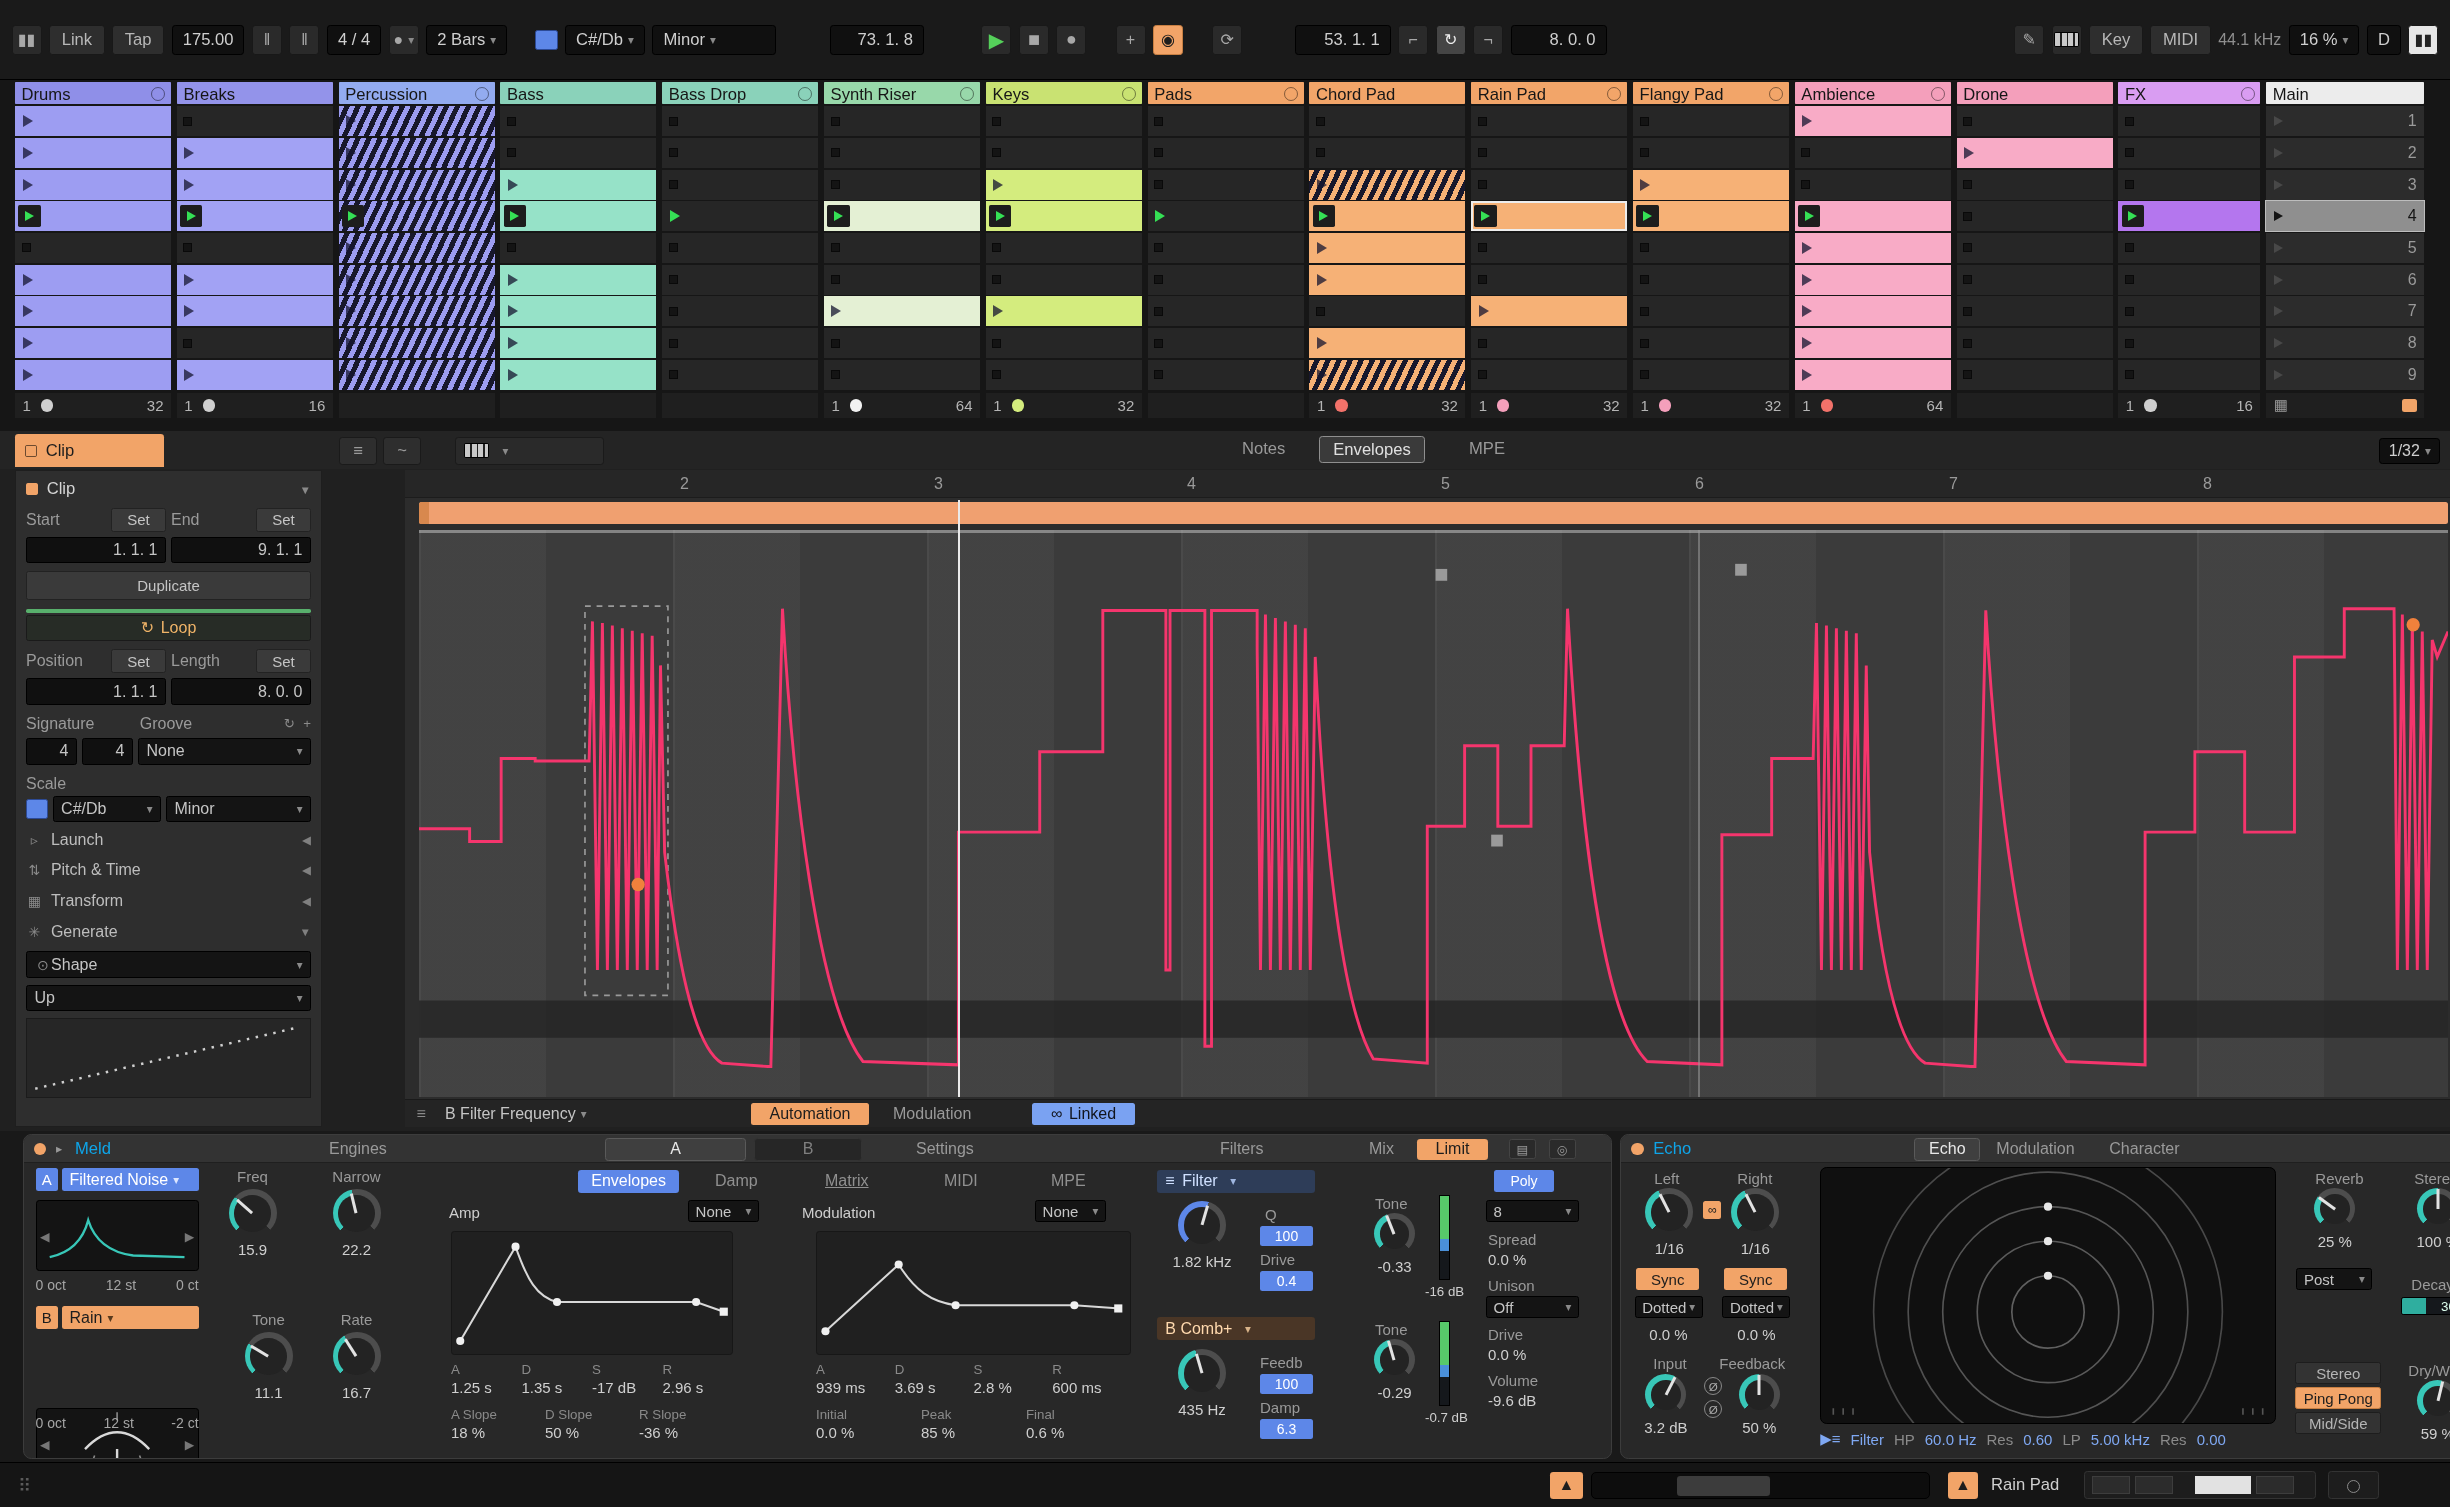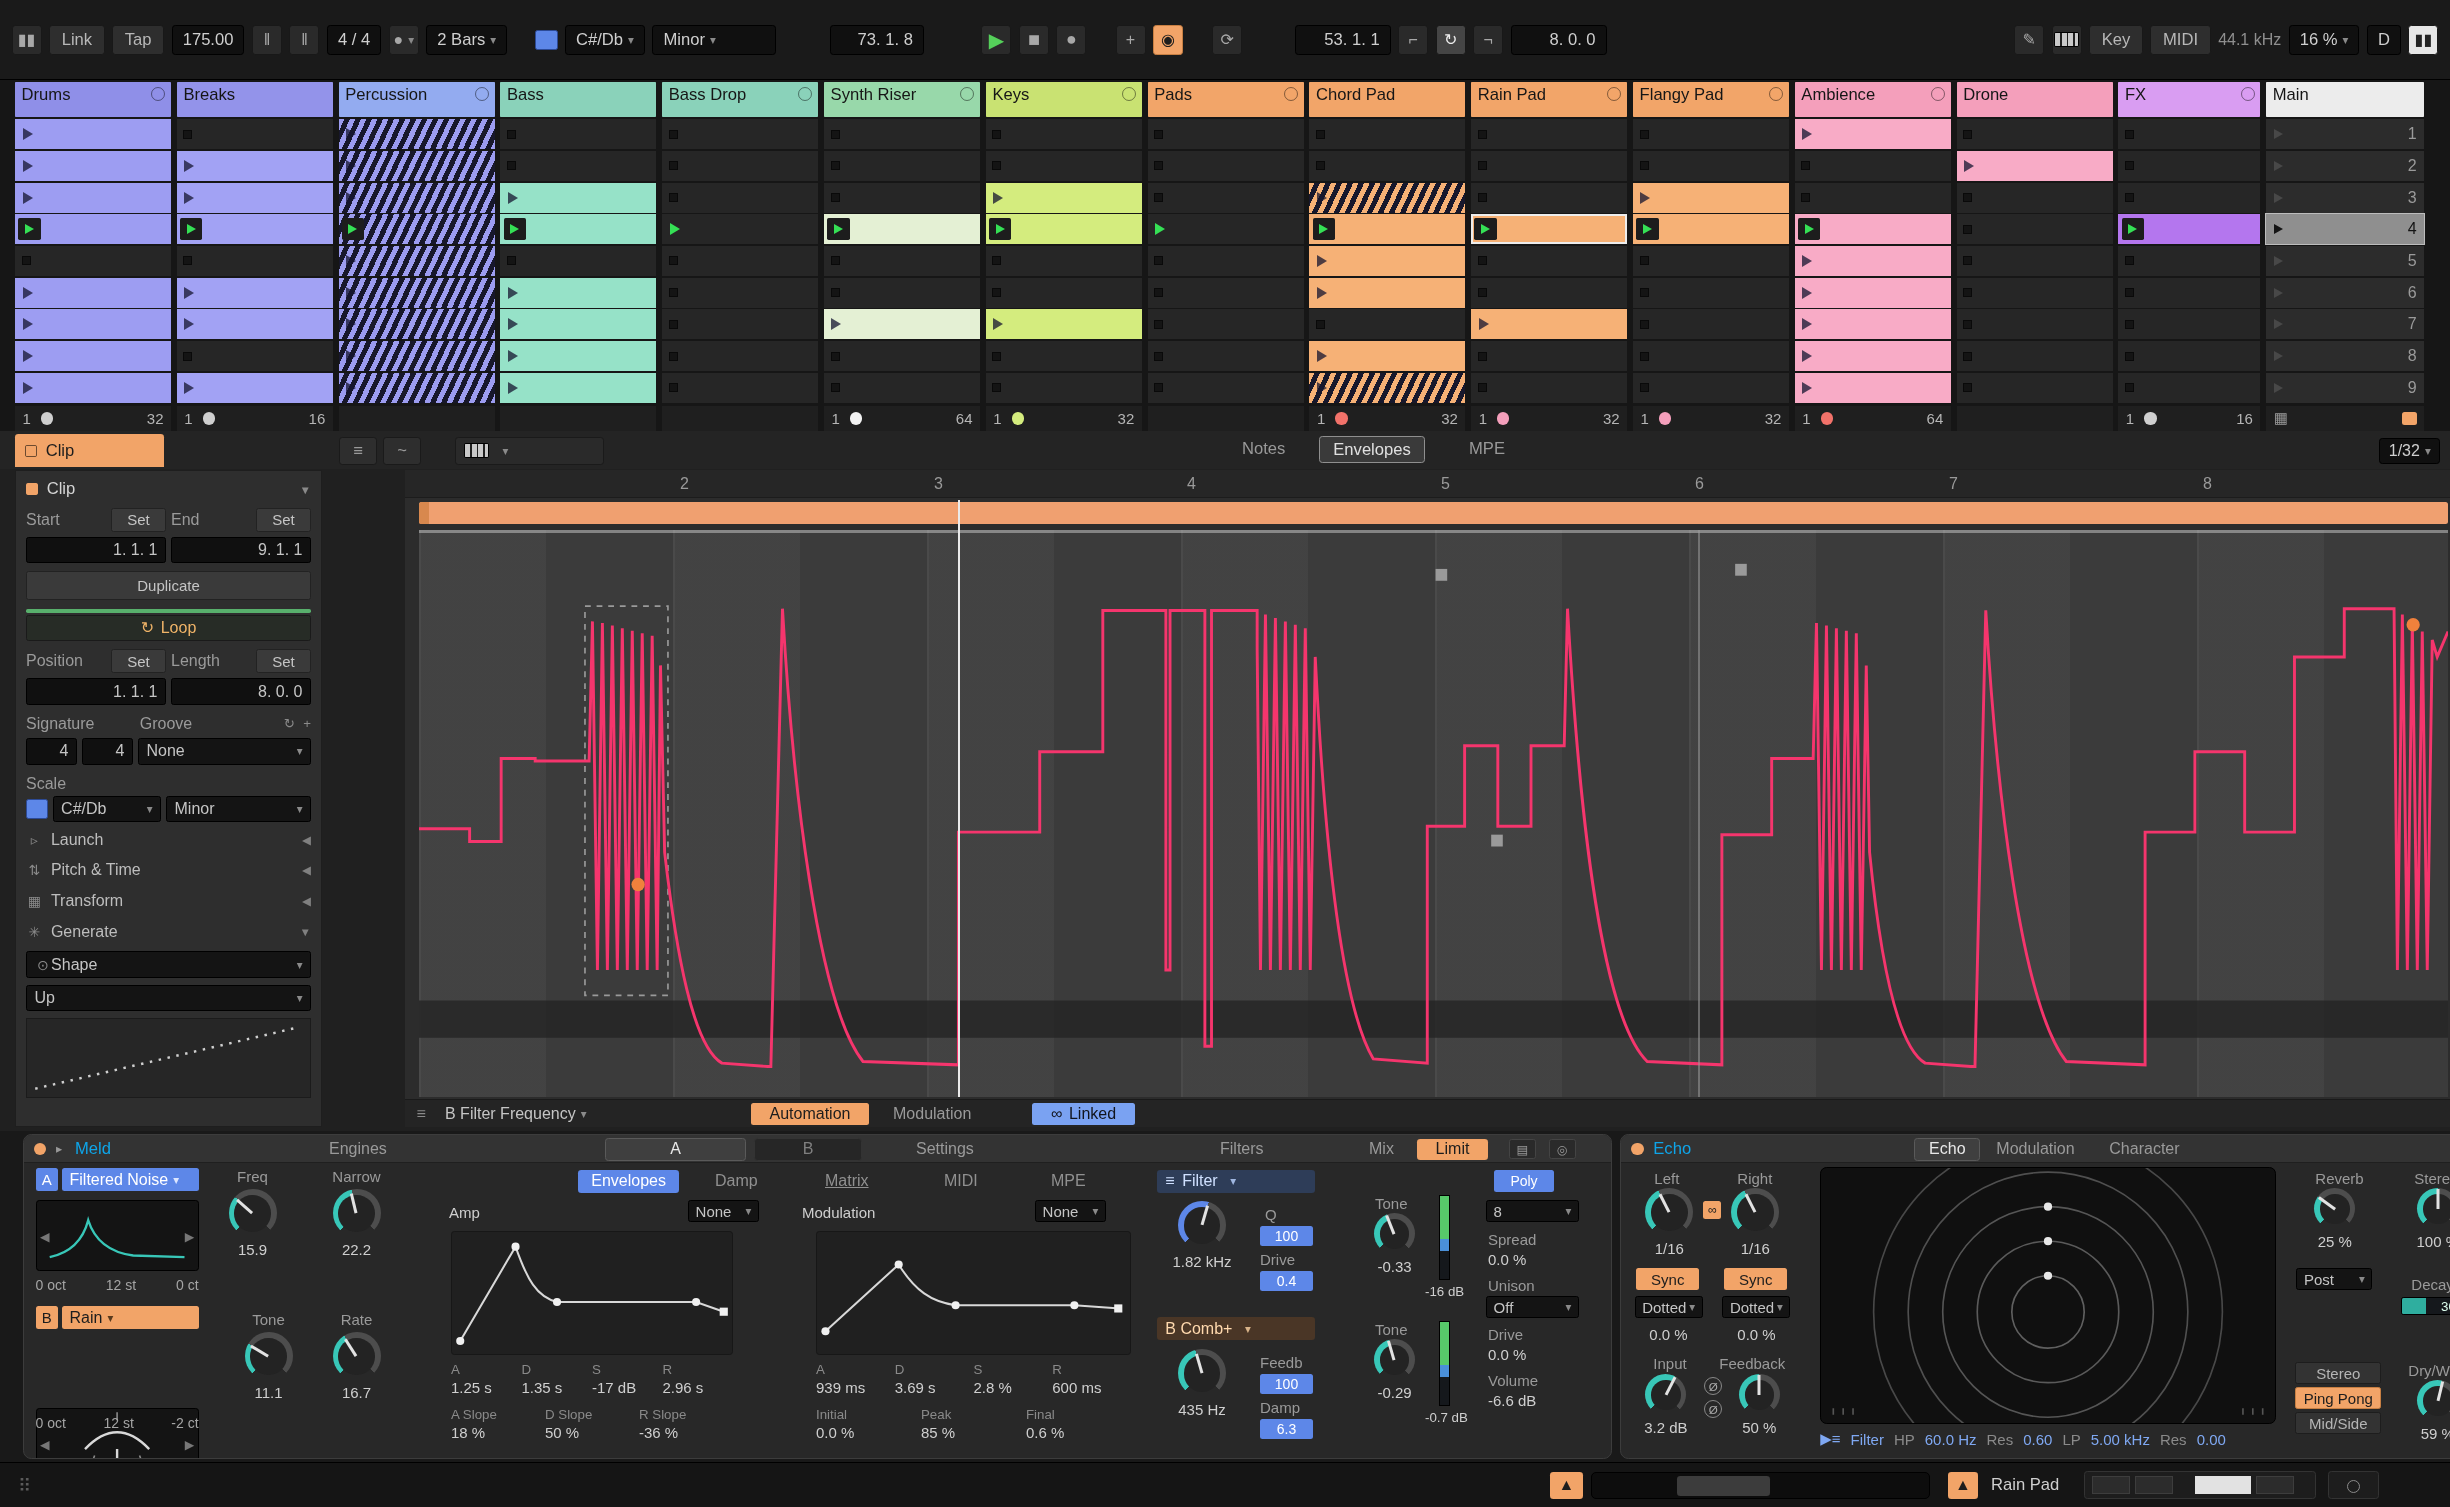--- a/index.html
+++ b/index.html
@@ -13,21 +13,21 @@
   .tbox{height:30px;background:#101010;border:0.8px solid #000;border-radius:3.3px;color:#cfcfcf;display:flex;align-items:center;padding:0 10px;font-size:16.6px;}
   .ticon{width:30px;height:30px;background:#2a2a2a;border:0.8px solid #181818;border-radius:3.3px;display:flex;align-items:center;justify-content:center;color:#a8a8a8;font-size:16px;}
   .ticon.active{background:#454545;color:#eee;}
   .ticon.orange{background:#f2a468;color:#1d1d1d;border-color:#c87f42;}
   .pianoico{width:25px;height:15px;background:repeating-linear-gradient(90deg,#c9c9c9 0 5px,#202020 5px 6.6px);border:0.8px solid #000;border-radius:1.7px;}
   .scaleico{width:23px;height:20px;background:#5d87e8;border-radius:2.5px;border:0.8px solid #2c4a96;}
   
   #session{position:absolute;top:80px;left:0;width:100%;height:352px;background:#161616;overflow:hidden;}
   #session-grid{display:flex;padding:1.7px 0 0 15px;height:100%;}
   .track{width:156px;margin-right:5.8px;flex:none;}
-  .track-header{height:35px;margin-bottom:2.5px;color:#161616;font-size:16.6px;display:flex;align-items:flex-start;padding:3.3px 6.6px;position:relative;border-radius:0.8px;}
+  .track-header{height:22px;margin-bottom:2.5px;color:#161616;font-size:16.6px;display:flex;align-items:flex-start;padding:3.3px 6.6px;position:relative;border-radius:0.8px;}
   .tname{white-space:nowrap;overflow:hidden;}
   .tcircle{position:absolute;right:5.8px;top:5.8px;width:14px;height:14px;border:1.7px solid rgba(0,0,0,.45);border-radius:50%;}
   .slot{height:30px;margin-bottom:1.7px;background:#262626;display:flex;align-items:center;}
   .stopsq{width:9px;height:9px;background:#141414;border:0.8px solid #090909;margin-left:6.6px;}
   .tri{width:0;height:0;border-top:6.6px solid transparent;border-bottom:6.6px solid transparent;border-left:10.8px solid transparent;margin-left:7.5px;}
   .tri.dark{border-left-color:rgba(22,22,48,.75);}
   .tri.green{border-left-color:#35e055;}
   .pbx{width:22.4px;height:22.4px;background:#1d1d1d;border-radius:1.7px;display:flex;align-items:center;margin-left:3.3px;}
   .pbx .tri{margin-left:6.6px;border-top-width:5.8px;border-bottom-width:5.8px;border-left-width:9px;}
   .slot.hatch{background:repeating-linear-gradient(115deg,var(--cc) 0 5px,rgba(24,24,52,.72) 5px 10px);}
@@ -1167,21 +1167,21 @@
       <span class="slabel" style="left:1464px;top:68px;">Spread</span>
       <span class="sval" style="left:1464px;top:88px;">0.0 %</span>
       <span class="slabel" style="left:1464px;top:114px;">Unison</span>
       <span class="smdd" style="left:1462px;top:133px;width:93px;">
           <span>Off</span>
           <span class="caret">▾</span>
         </span>
       <span class="slabel" style="left:1464px;top:163px;">Drive</span>
       <span class="sval" style="left:1464px;top:183px;">0.0 %</span>
       <span class="slabel" style="left:1464px;top:209px;">Volume</span>
-      <span class="sval" style="left:1464px;top:229px;">-6.6 dB</span>
+      <span class="sval" style="left:1464px;top:229px;">-9.6 dB</span>
     </div>
   </div>
 
   <div class="device" style="width:929px;">
     <div class="dtitle">
       <span class="power abs" style="left:10px;top:7.5px;"></span>
       <span class="dname abs" style="left:32px;top:4.1px;">Echo</span>
       <span class="dtab on abs" style="left:293px;top:2.5px;width:66px;height:23px;">Echo</span>
       <span class="dlab abs" style="left:375px;top:5px;">Modulation</span>
       <span class="dlab abs" style="left:488px;top:5px;">Character</span>

